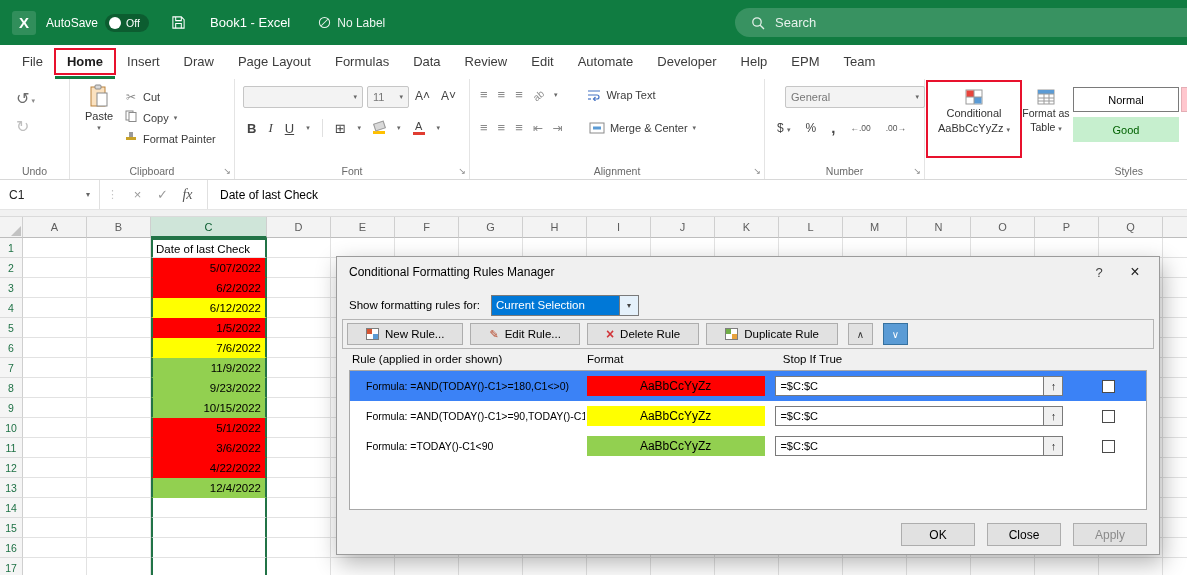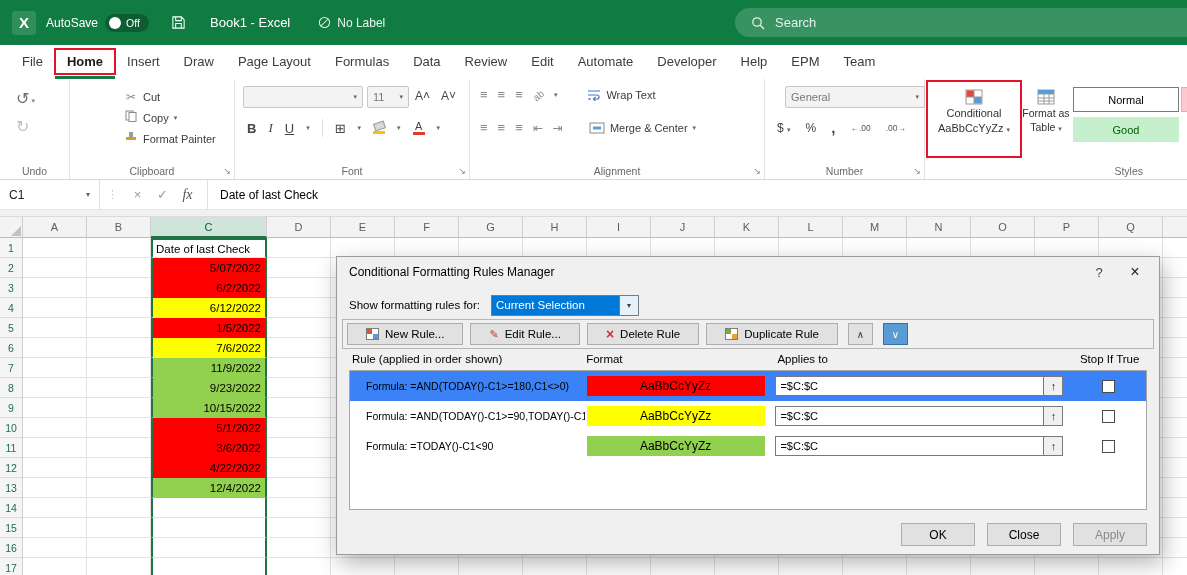--- a/index.html
+++ b/index.html
@@ -219,20 +219,29 @@
     <div class="group g-undo">
       <div class="u-undo">
           <span>↺</span>
           <span class="mini-arrow">▾</span>
         </div>
       <div class="u-redo"><span>↻</span></div>
       <div class="group-label">Undo</div>
     </div>
 
     <div class="group g-clip">
+      <div class="paste-btn">
+        <svg width="20" height="24" viewBox="0 0 20 24">
+            <rect x="2" y="3" width="14" height="19" fill="#FBE2C0" stroke="#B9823C"></rect>
+            <rect x="6" y="1" width="6" height="4" rx="1" fill="#D9D9D9" stroke="#8a8a8a"></rect>
+            <rect x="8" y="9" width="10" height="13" fill="#fff" stroke="#8a8a8a"></rect>
+          </svg>
+        <span>Paste</span>
+        <span class="dd">▾</span>
+      </div>
       <div class="clip-col">
         <div class="small-btn">
             <span class="ic">✂</span>
             <span>Cut</span>
           </div>
         <div class="small-btn">
             <span class="ic"><svg width="12" height="12" viewBox="0 0 12 12">
                 <rect x="1" y="1" width="7" height="9" fill="#fff" stroke="#8a8a8a"></rect>
                 <rect x="4" y="2.5" width="7" height="9" fill="#fff" stroke="#8a8a8a"></rect>
               </svg></span>
@@ -797,21 +806,20 @@
       <button class="nav-btn">
           <span>∧</span>
         </button>
       <button class="nav-btn focusd">
           <span>∨</span>
         </button>
     </div>
     <div class="rules-header">
       <span class="h-rule">Rule (applied in order shown)</span>
       <span class="h-format">Format</span>
-      <span class="h-applies">Applies to</span>
       <span class="h-stop">Stop If True</span>
     </div>
     <div class="rules-list">
         <div class="rule-row selected">
           <div class="rule-text">Formula: =AND(TODAY()-C1&gt;=180,C1&lt;&gt;0)</div>
           <div class="col-format">
             <div class="swatch" style="background: rgb(255, 0, 0);">AaBbCcYyZz</div>
           </div>
           <div class="col-applies">
             <div class="applies-input">

